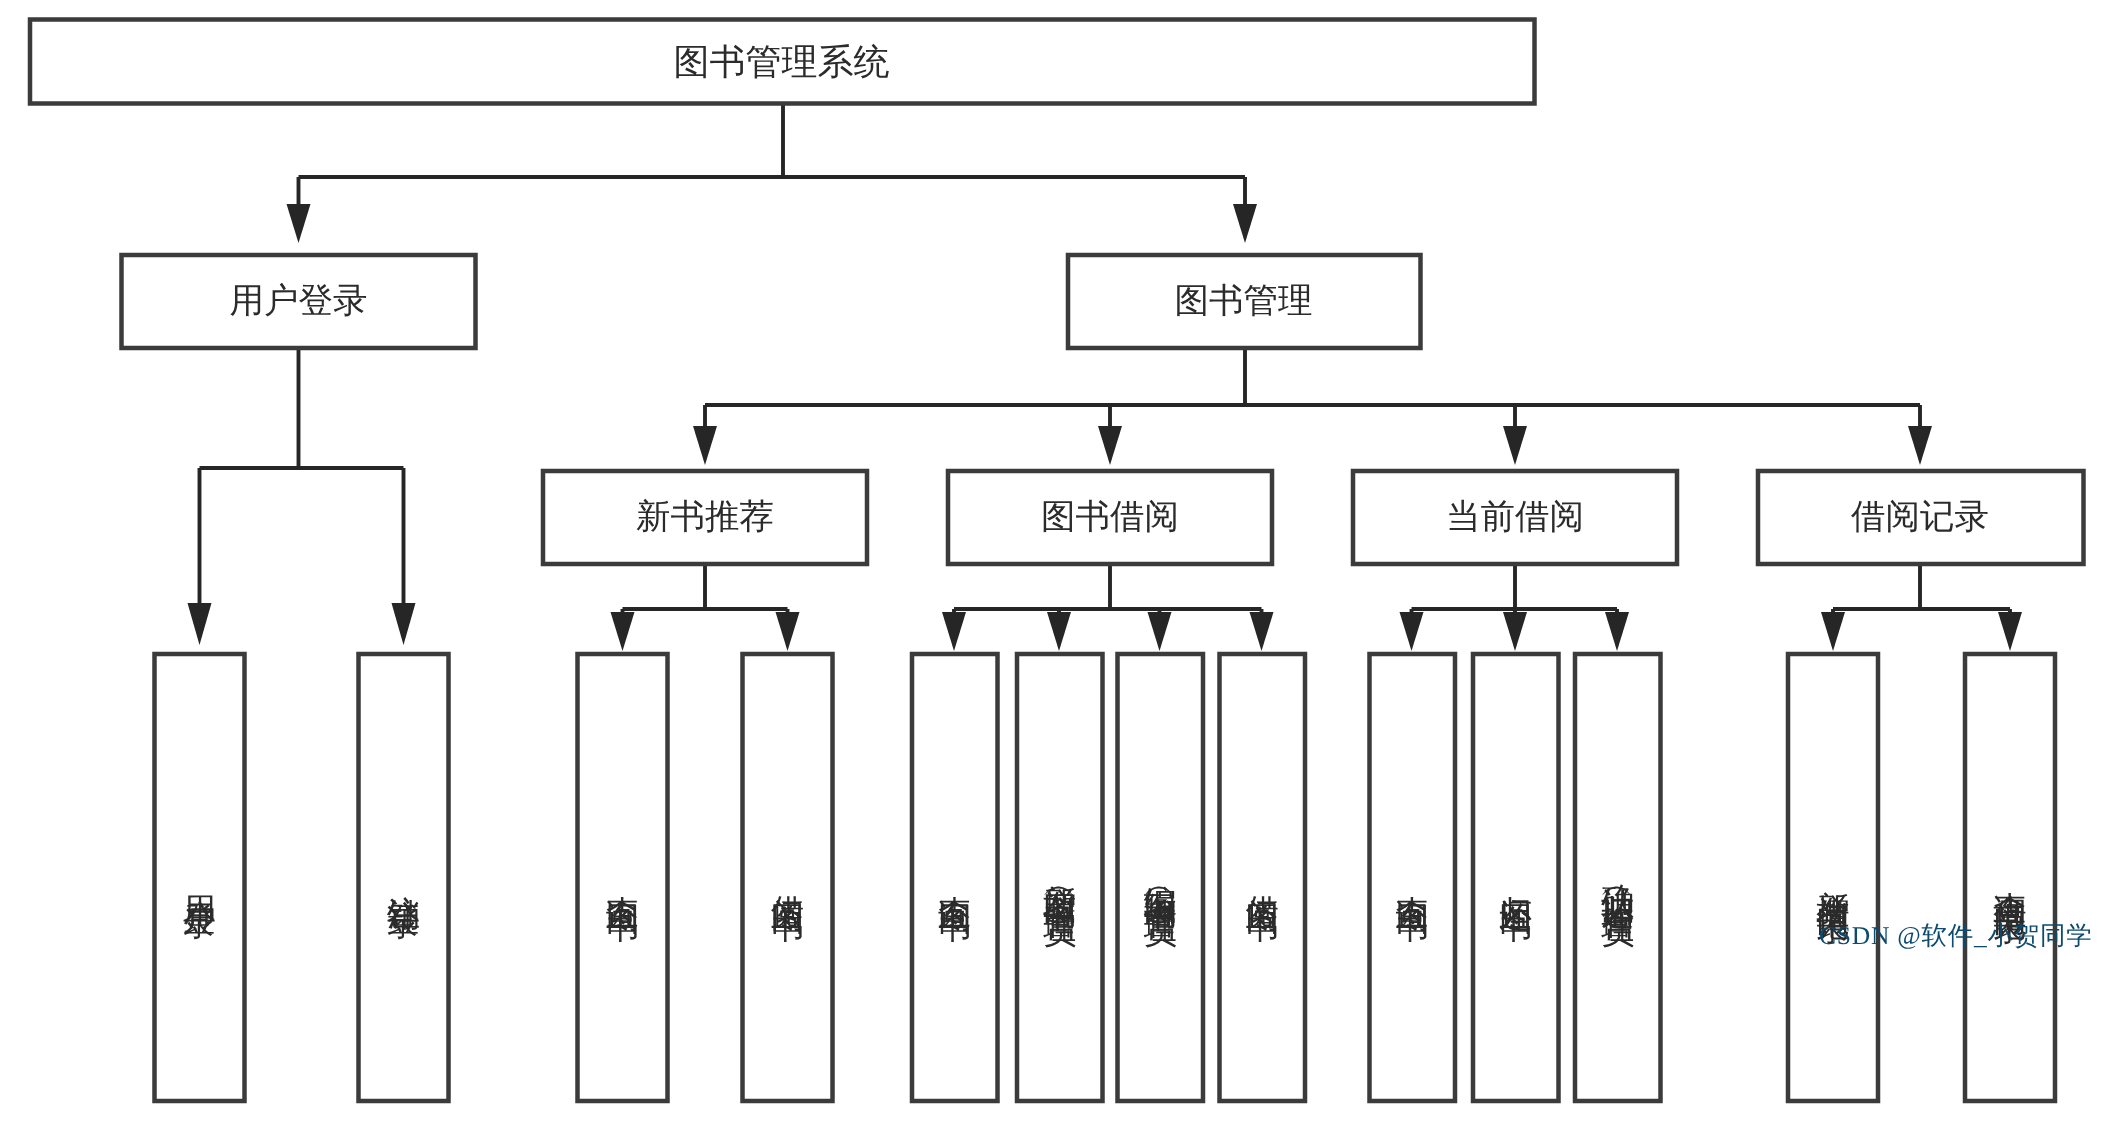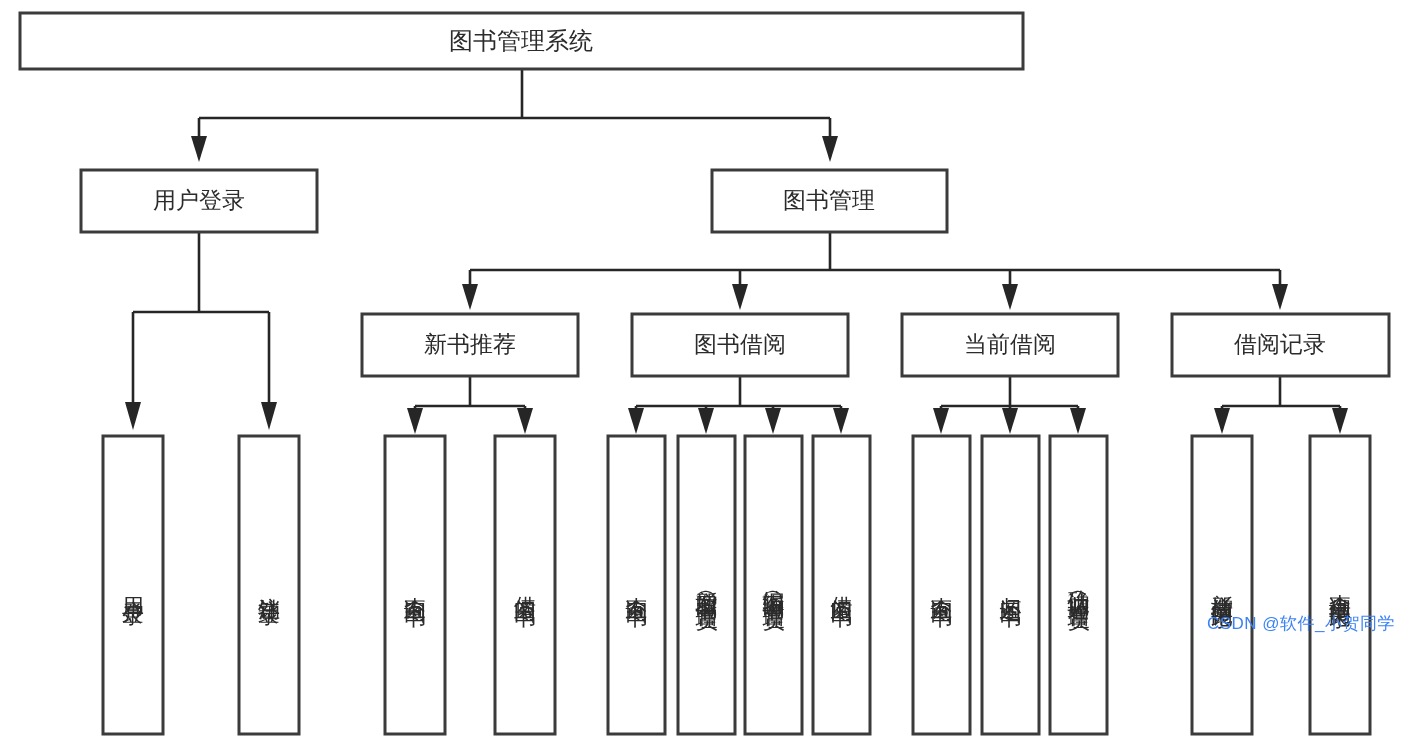--- a/index.html
+++ b/index.html
@@ -69,23 +69,23 @@
     line-height: 1.18;
     letter-spacing: 3px;
     color: #2b2b2b;
     white-space: nowrap;
     pointer-events: none;
   }
   .watermark {
     position: absolute;
     right: 10px;
     bottom: 4px;
-    font-family: Liberation Sans, sans-serif;
+    font-family: Liberation Serif, serif;
     font-size: 17px;
-    color: #3b82f6;
+    color: #0c4a6e;
     letter-spacing: 0.5px;
     white-space: nowrap;
     margin-top: 14px;
   }
 </style>
 </head>
 <body>
 
 <div id="diagram-root">
 

